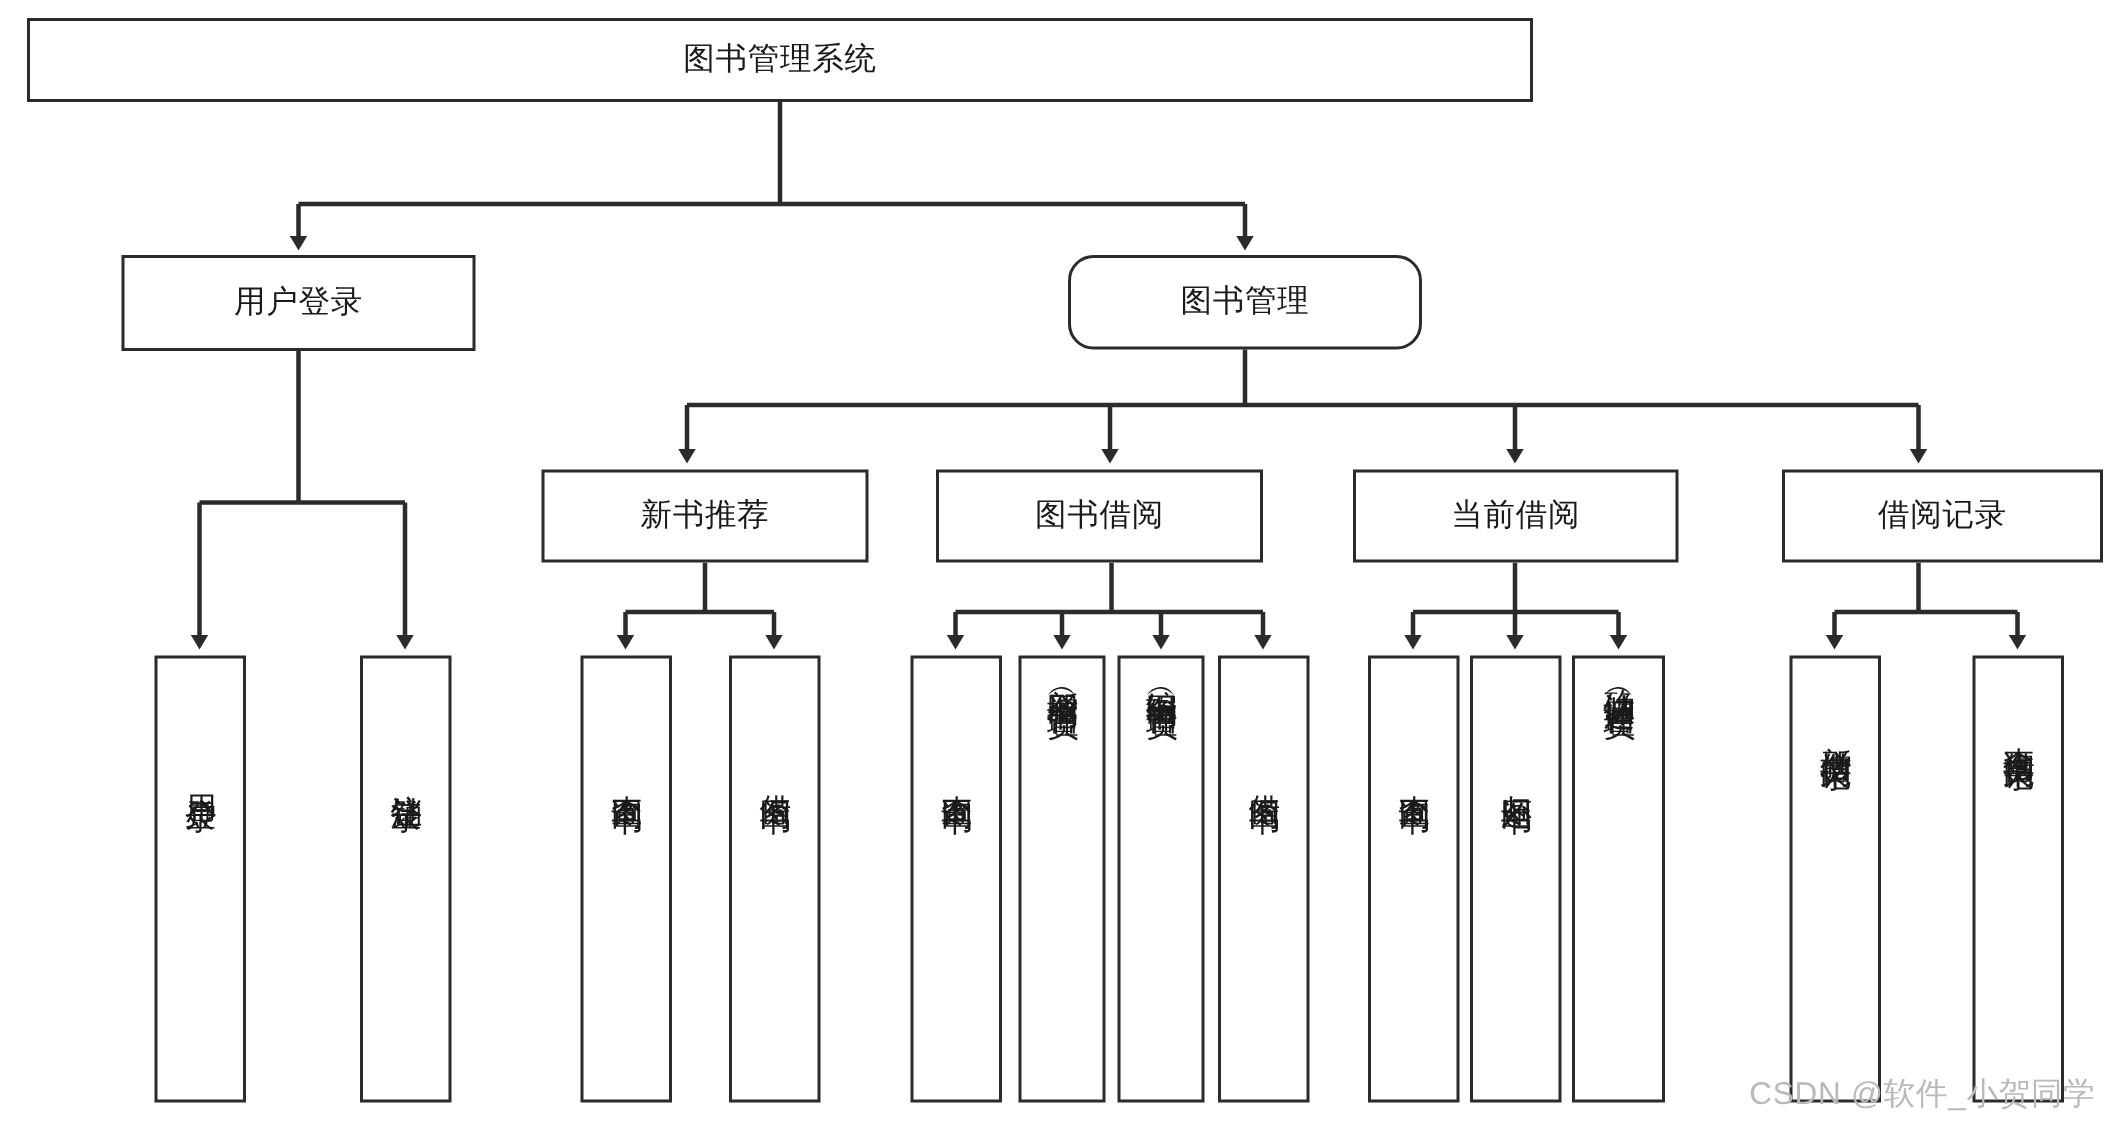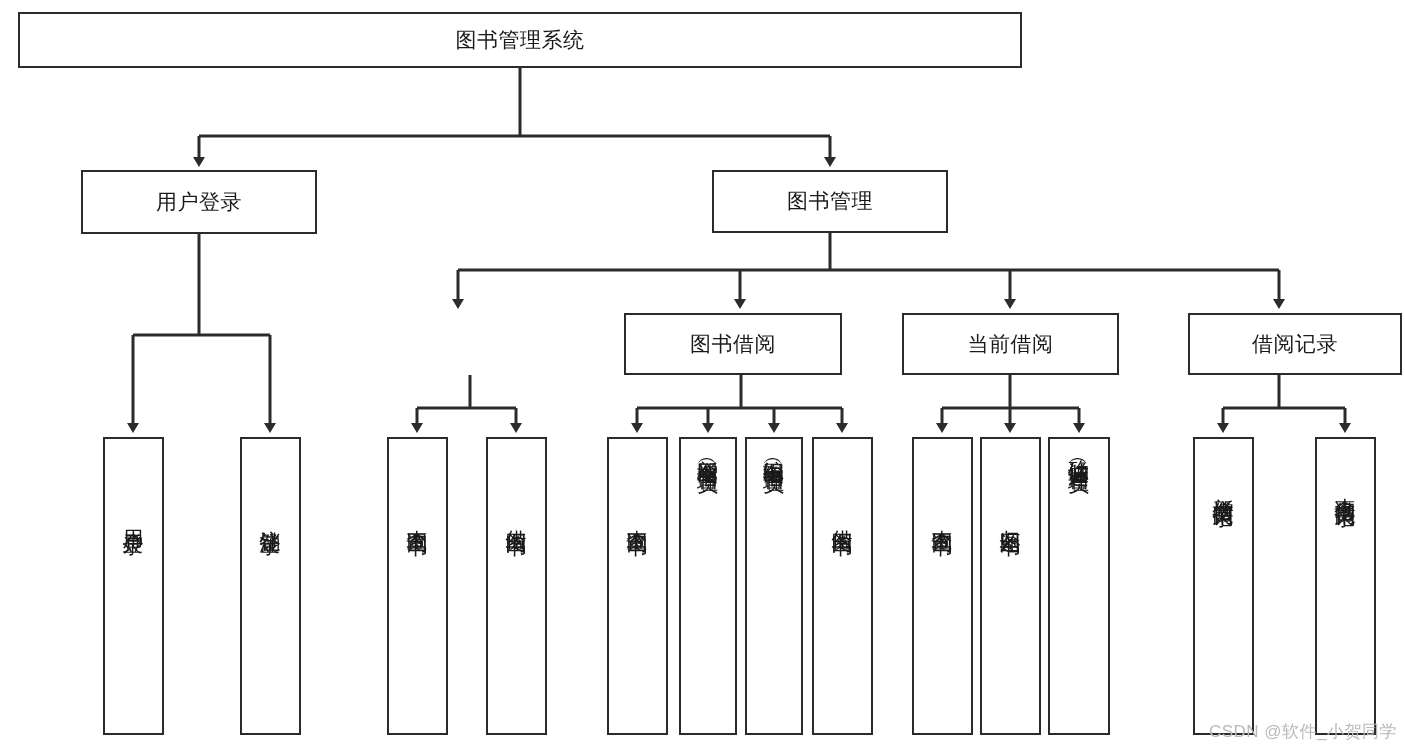--- a/index.html
+++ b/index.html
@@ -55,21 +55,21 @@
     letter-spacing: 2px;
     line-height: 1;
   }
   .v-node.start .node-label {
     align-self: flex-start;
   }
   #watermark {
     position: absolute;
     right: 8px;
     bottom: 4px;
-    font-size: 17px;
+    font-size: 21px;
     color: #b9b9b9;
     white-space: pre;
     letter-spacing: 0.5px;
     margin-left: 15px;
   }
 </style>
 </head>
 <body>
 
 <div id="canvas">
@@ -124,24 +124,27 @@
     </g>
   </svg>
 
   <div class="node h-node" style="left:18px; top:12px; width:1004px; height:56px;">
     <span class="node-label">图书管理系统</span>
   </div>
 
   <div class="node h-node" style="left:81px; top:170px; width:236px; height:64px;">
     <span class="node-label">用户登录</span>
   </div>
-  <div class="node h-node" style="left:712px; top:170px; width:236px; height:63px;">
+  <div class="node h-node" style="left:712px; top:170px; width:236px; height:63px;border-radius:17px;">
     <span class="node-label">图书管理</span>
   </div>
 
+  <div class="node h-node" style="left:361px; top:313px; width:218px; height:62px;">
+    <span class="node-label">新书推荐</span>
+  </div>
   <div class="node h-node" style="left:624px; top:313px; width:218px; height:62px;">
     <span class="node-label">图书借阅</span>
   </div>
   <div class="node h-node" style="left:902px; top:313px; width:217px; height:62px;">
     <span class="node-label">当前借阅</span>
   </div>
   <div class="node h-node" style="left:1172px; top:313px; width:214px; height:62px;margin-left:16px;">
     <span class="node-label">借阅记录</span>
   </div>
 

